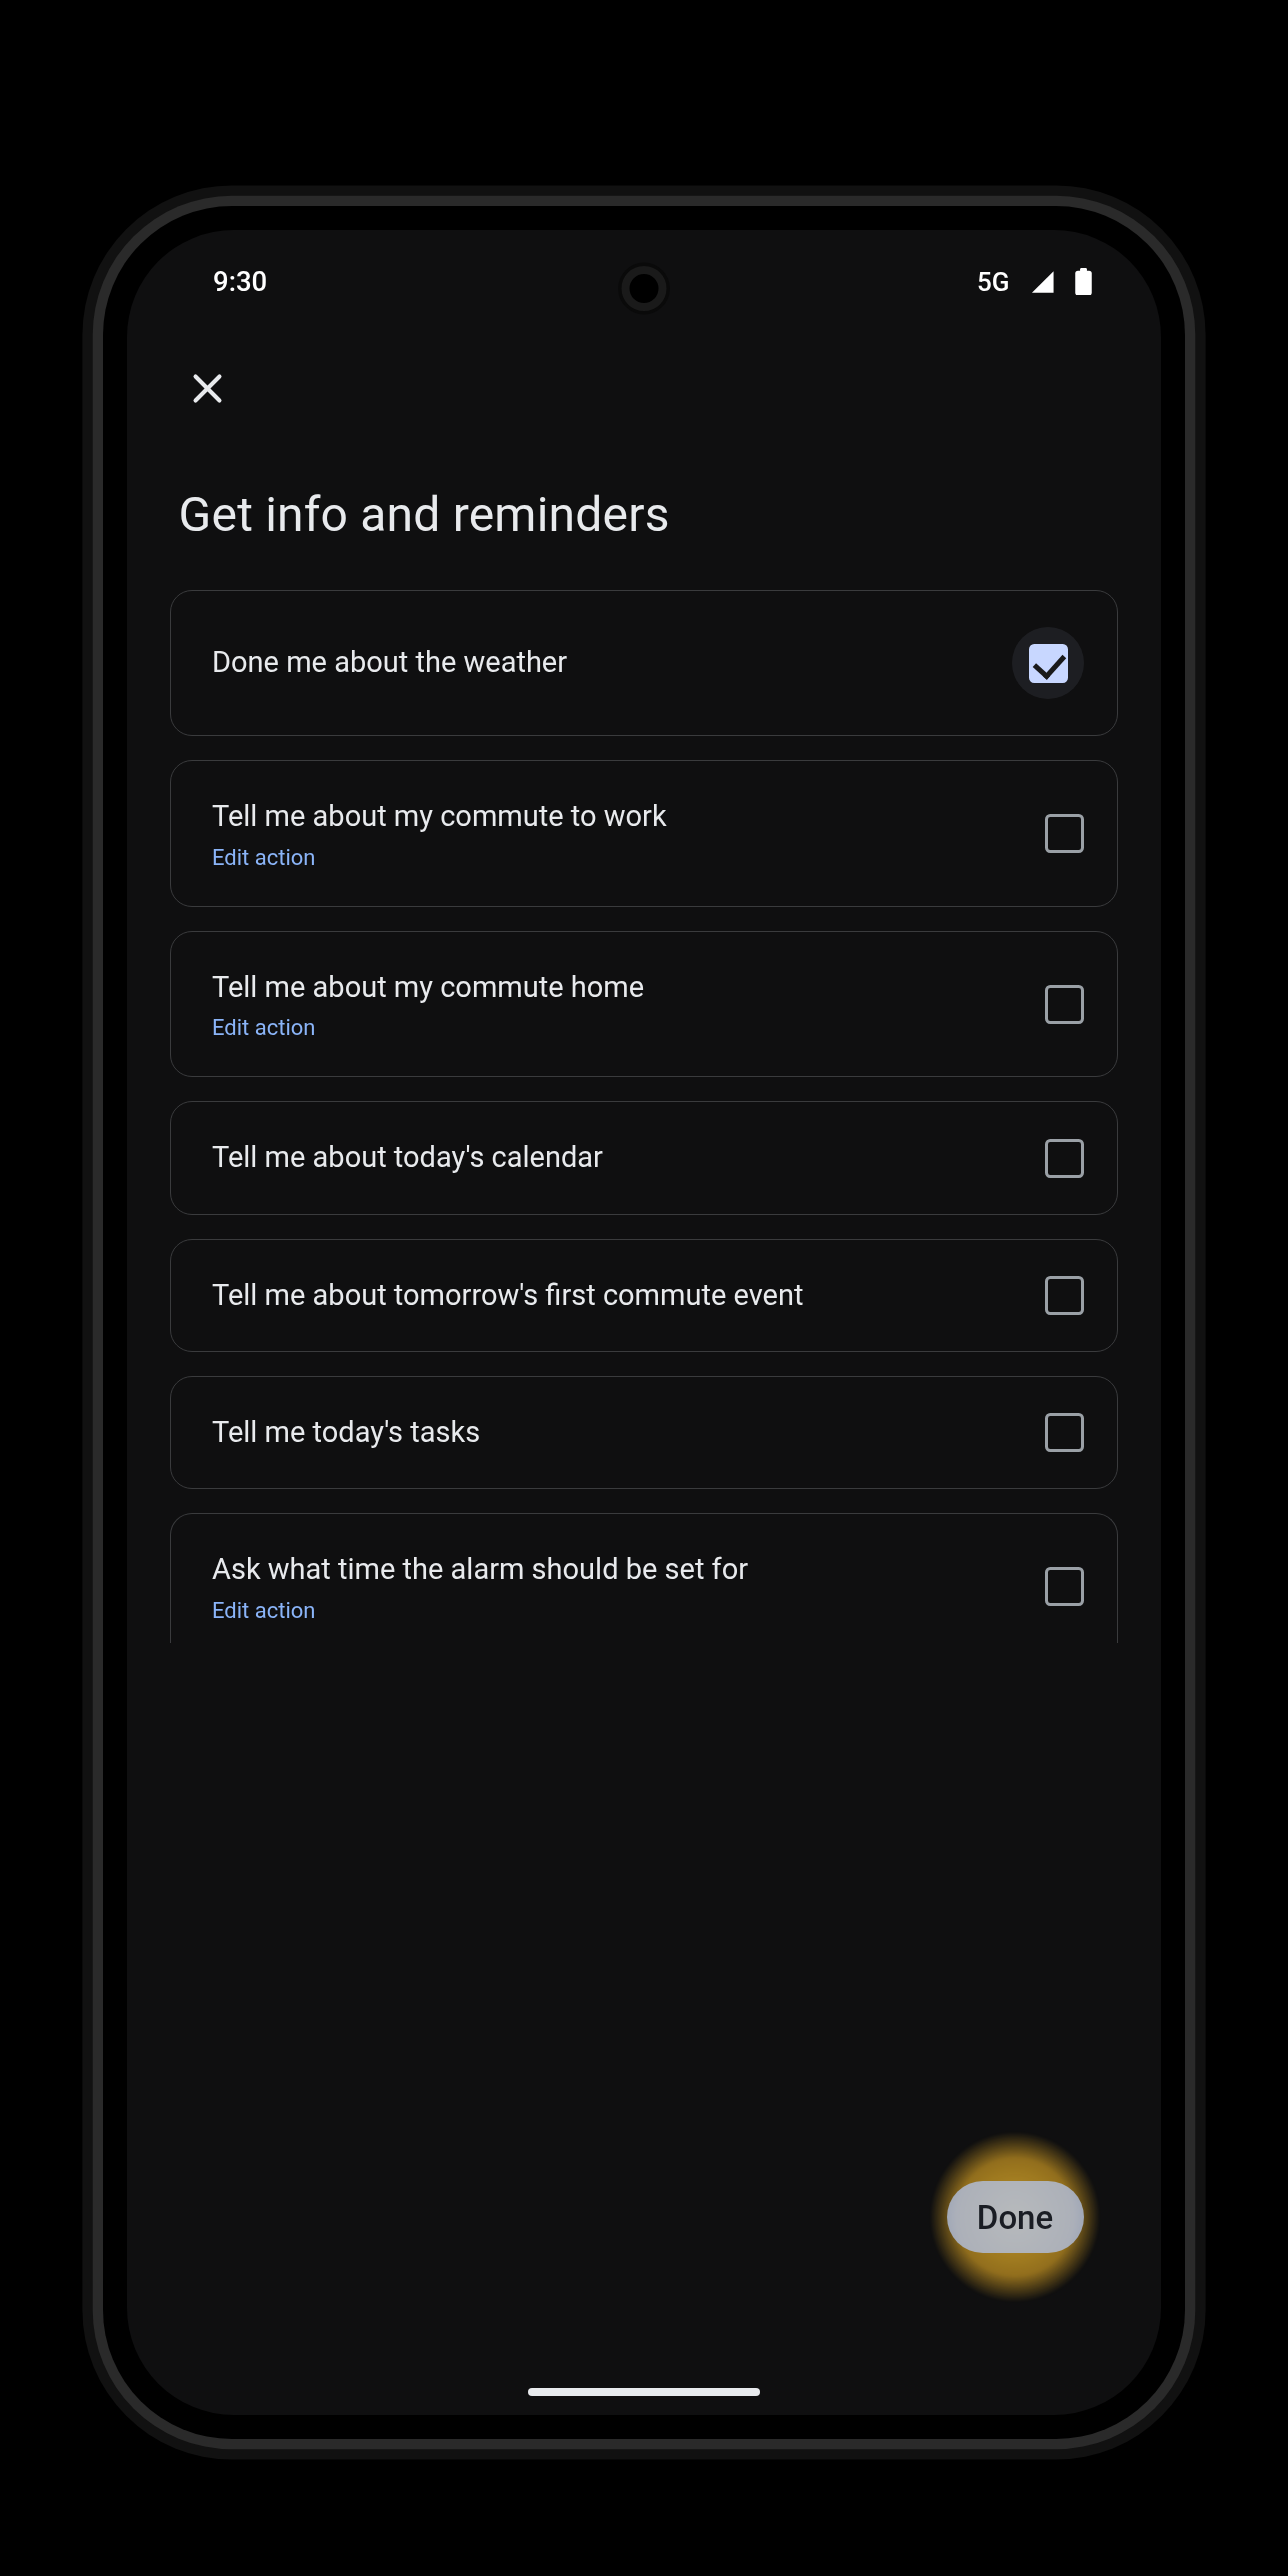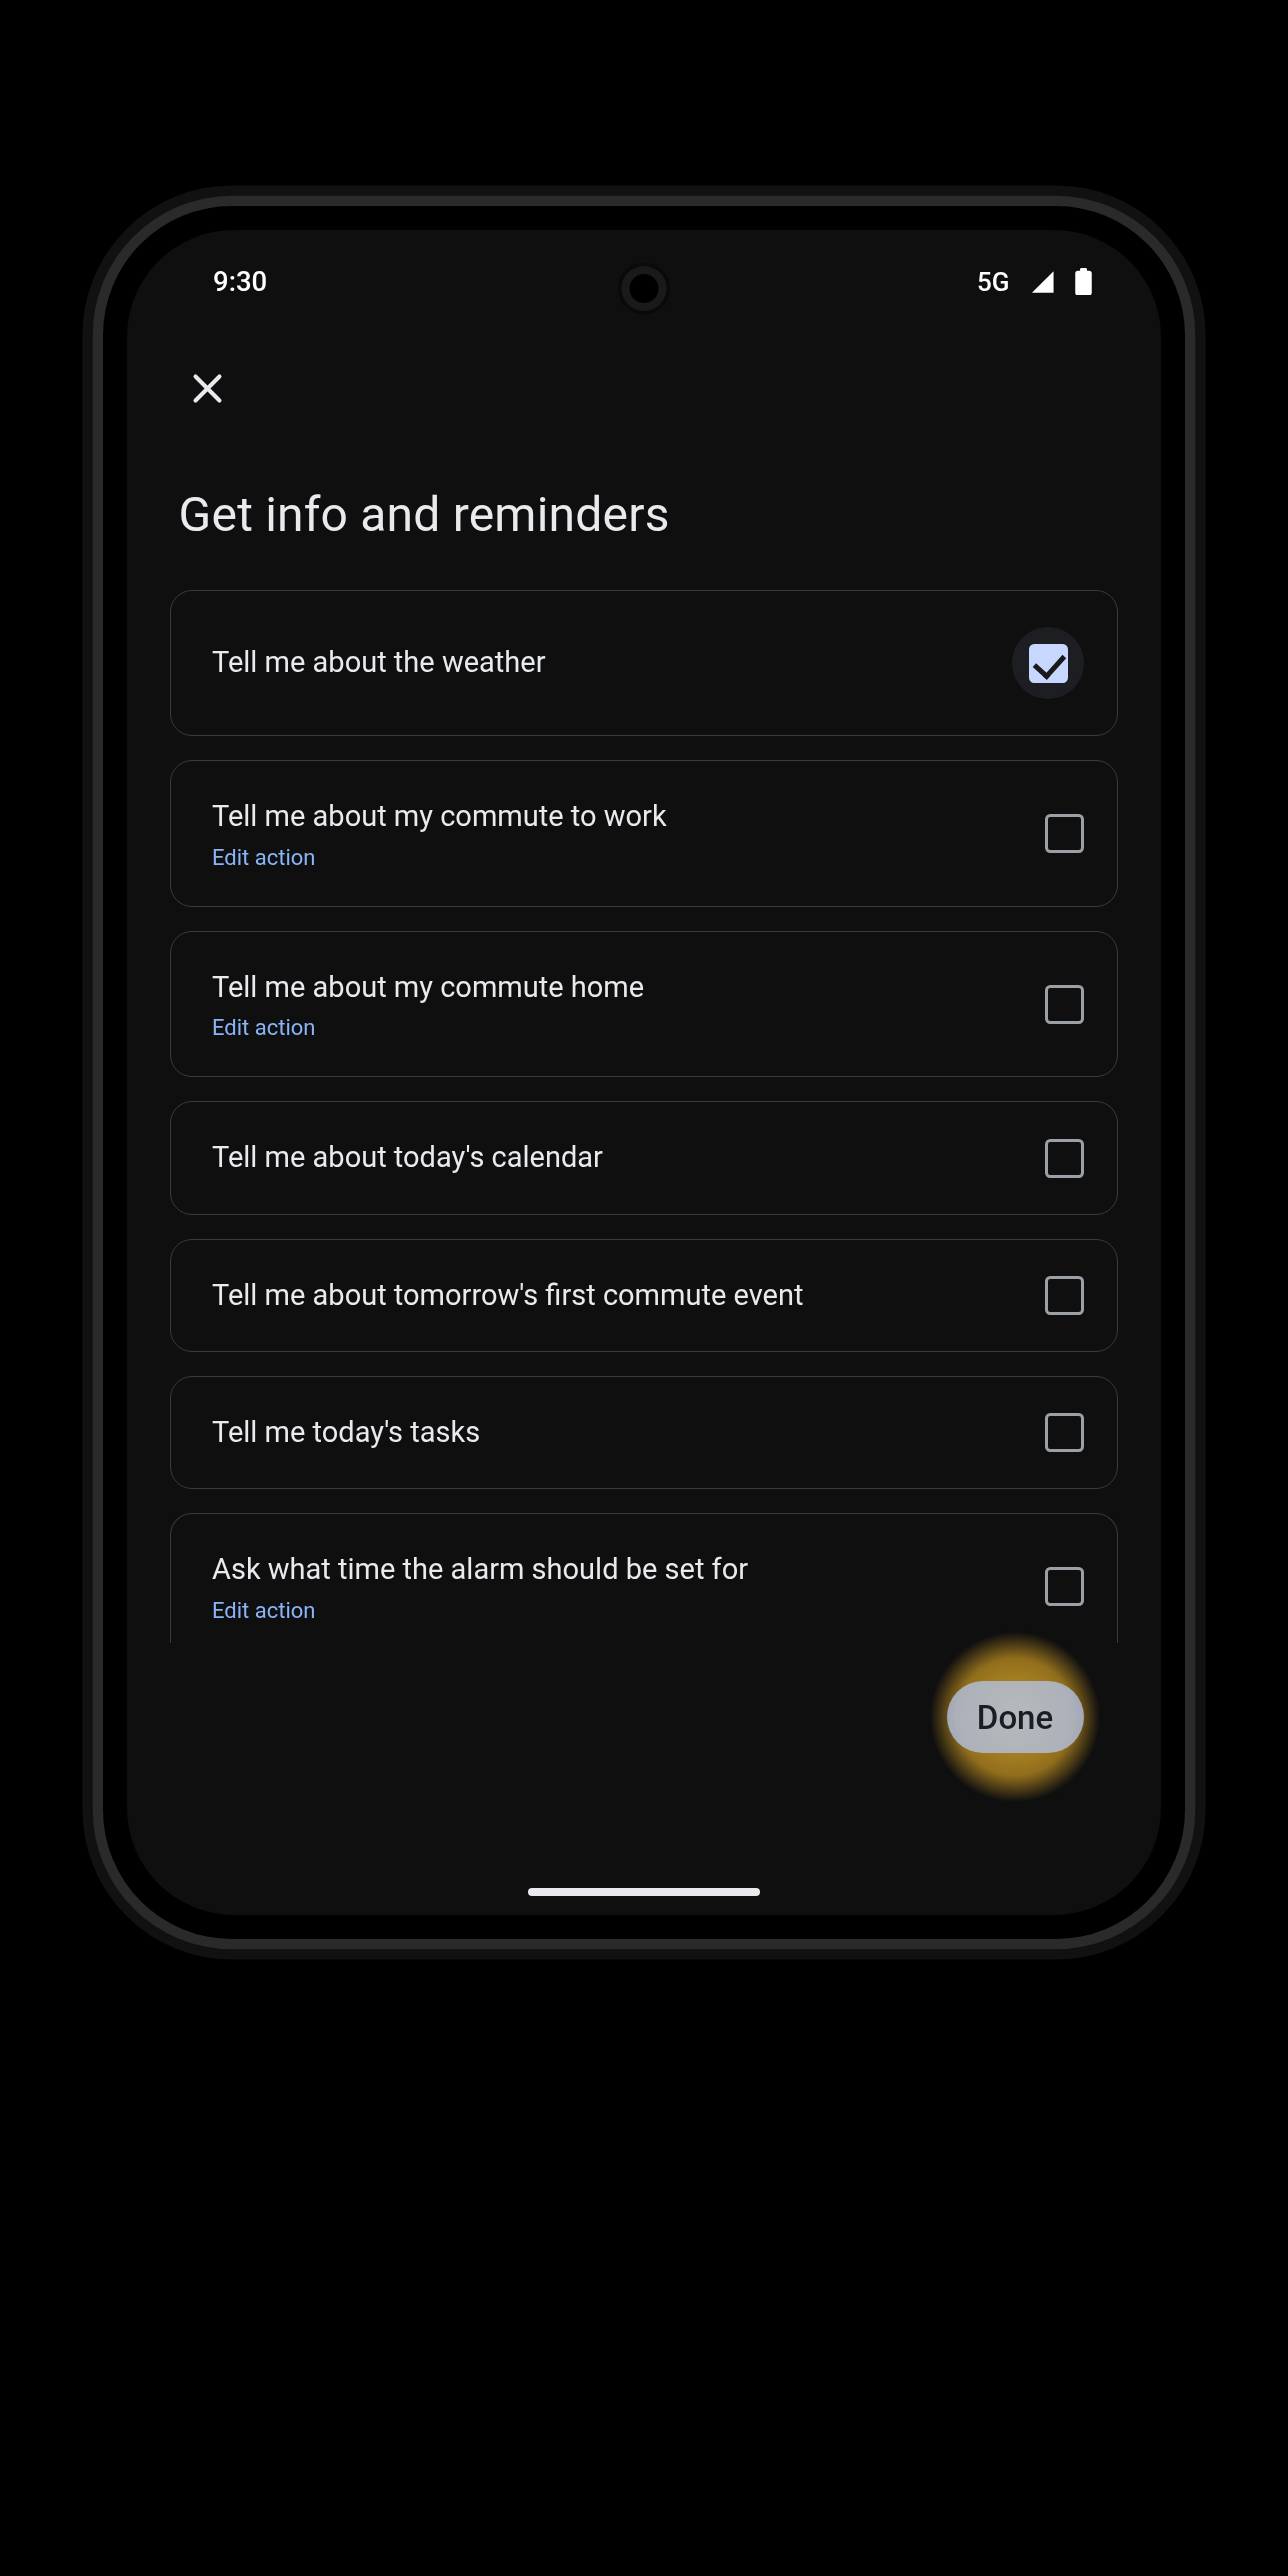--- a/index.html
+++ b/index.html
@@ -4,21 +4,21 @@
 <style>
   * { box-sizing: border-box; margin: 0; padding: 0; }
   html, body { width: 1288px; height: 2576px; background: #000; font-family: 'Roboto', 'Segoe UI', Arial, sans-serif; -webkit-font-smoothing: antialiased; }
   .stage { width: 1288px; height: 2576px; background: #000; position: relative; display: flex; align-items: flex-start; justify-content: center; }
 
   
   .phone {
     position: absolute;
     top: 206px;
     width: 1082px;
-    height: 1733px;
+    height: 2233px;
     background: #000;
     border-radius: 129px;
     box-shadow: 0 0 0 10.3px #2a2a2a, 0 0 0 20.6px #111;
     overflow: hidden;
   }
   .phone-inner {
     position: absolute;
     inset: 24px;
     border-radius: 107px;
     background: #0f0f10;
@@ -199,21 +199,21 @@
               <line x1="19" y1="5" x2="5" y2="19"></line>
             </svg>
         </div>
 
         <h1 class="page-title">Get info and reminders</h1>
 
         <div class="list">
 
           <div class="card">
             <div class="text">
-              <div class="label">Tell me about the weather</div>
+              <div class="label">Done me about the weather</div>
             </div>
             <div class="checkbox-halo">
               <div class="checkbox checked"></div>
             </div>
           </div>
 
 
           <div class="card">
             <div class="text">
               <div class="label">Tell me about my commute to work</div>

